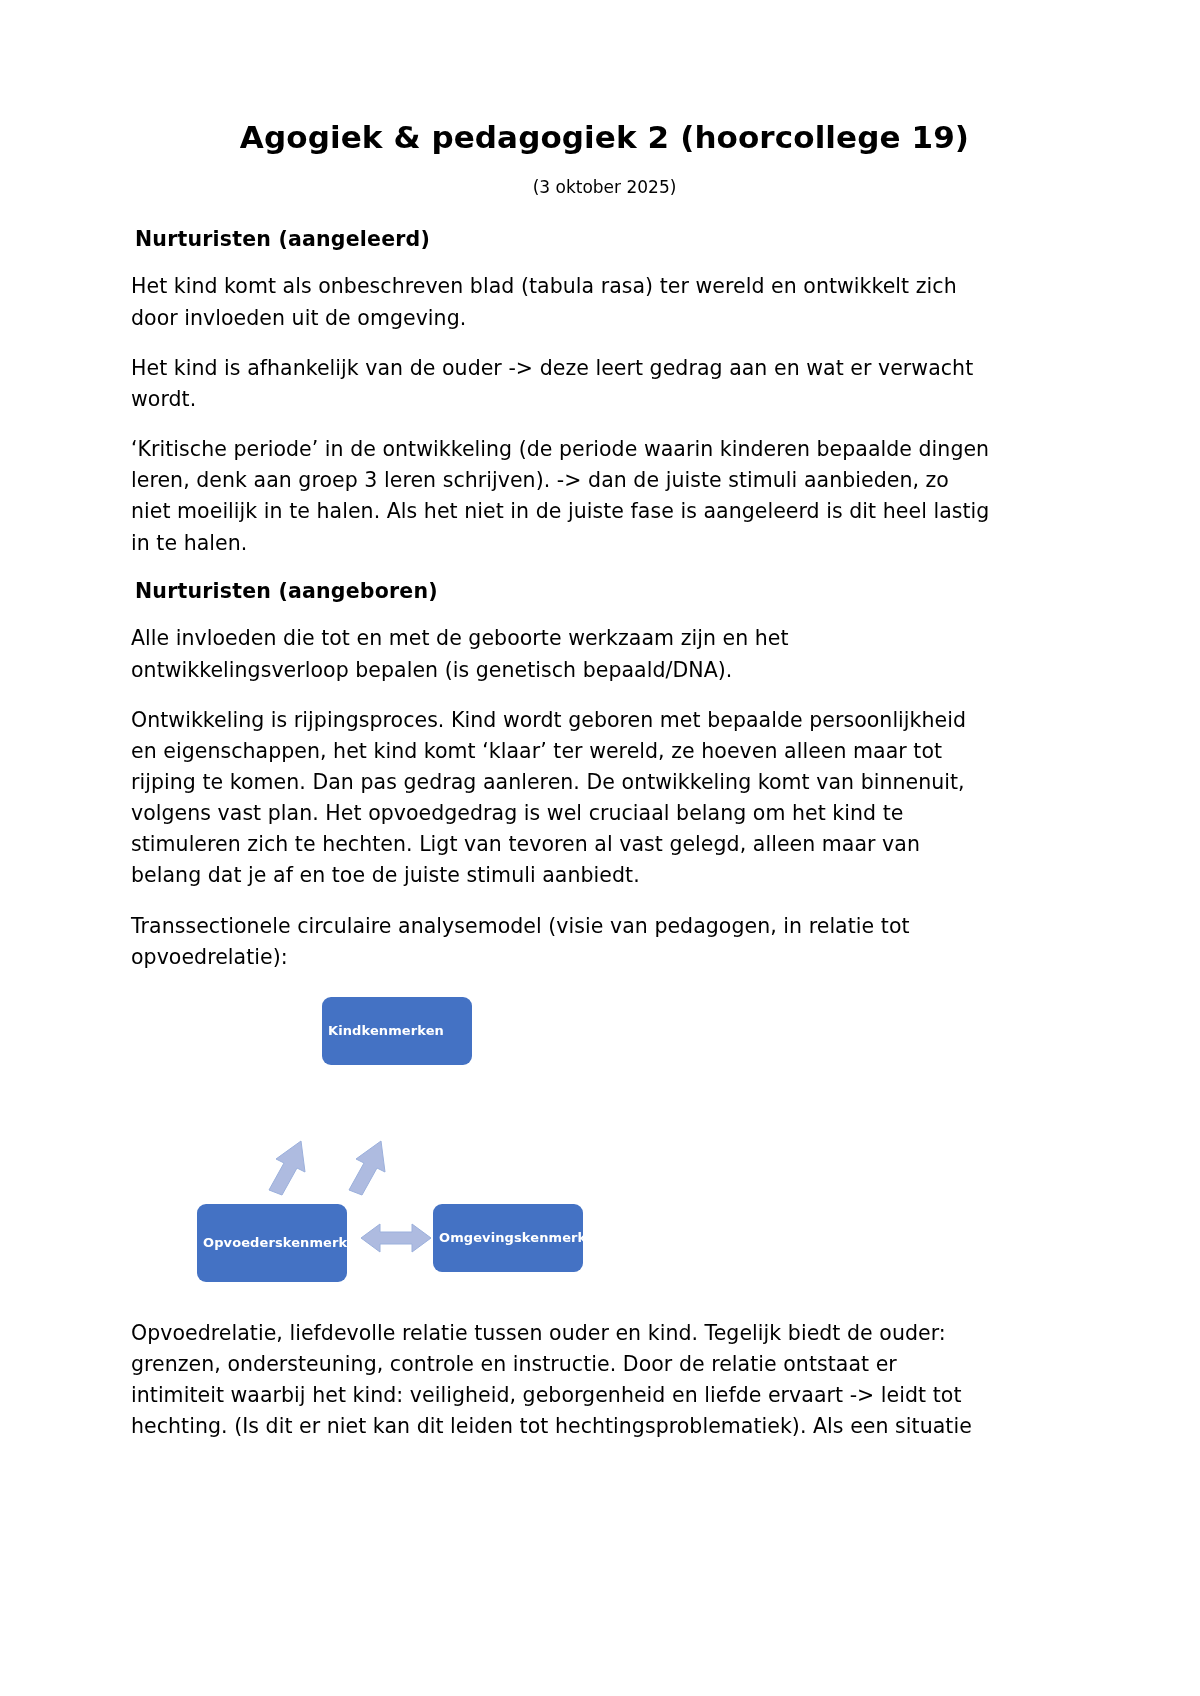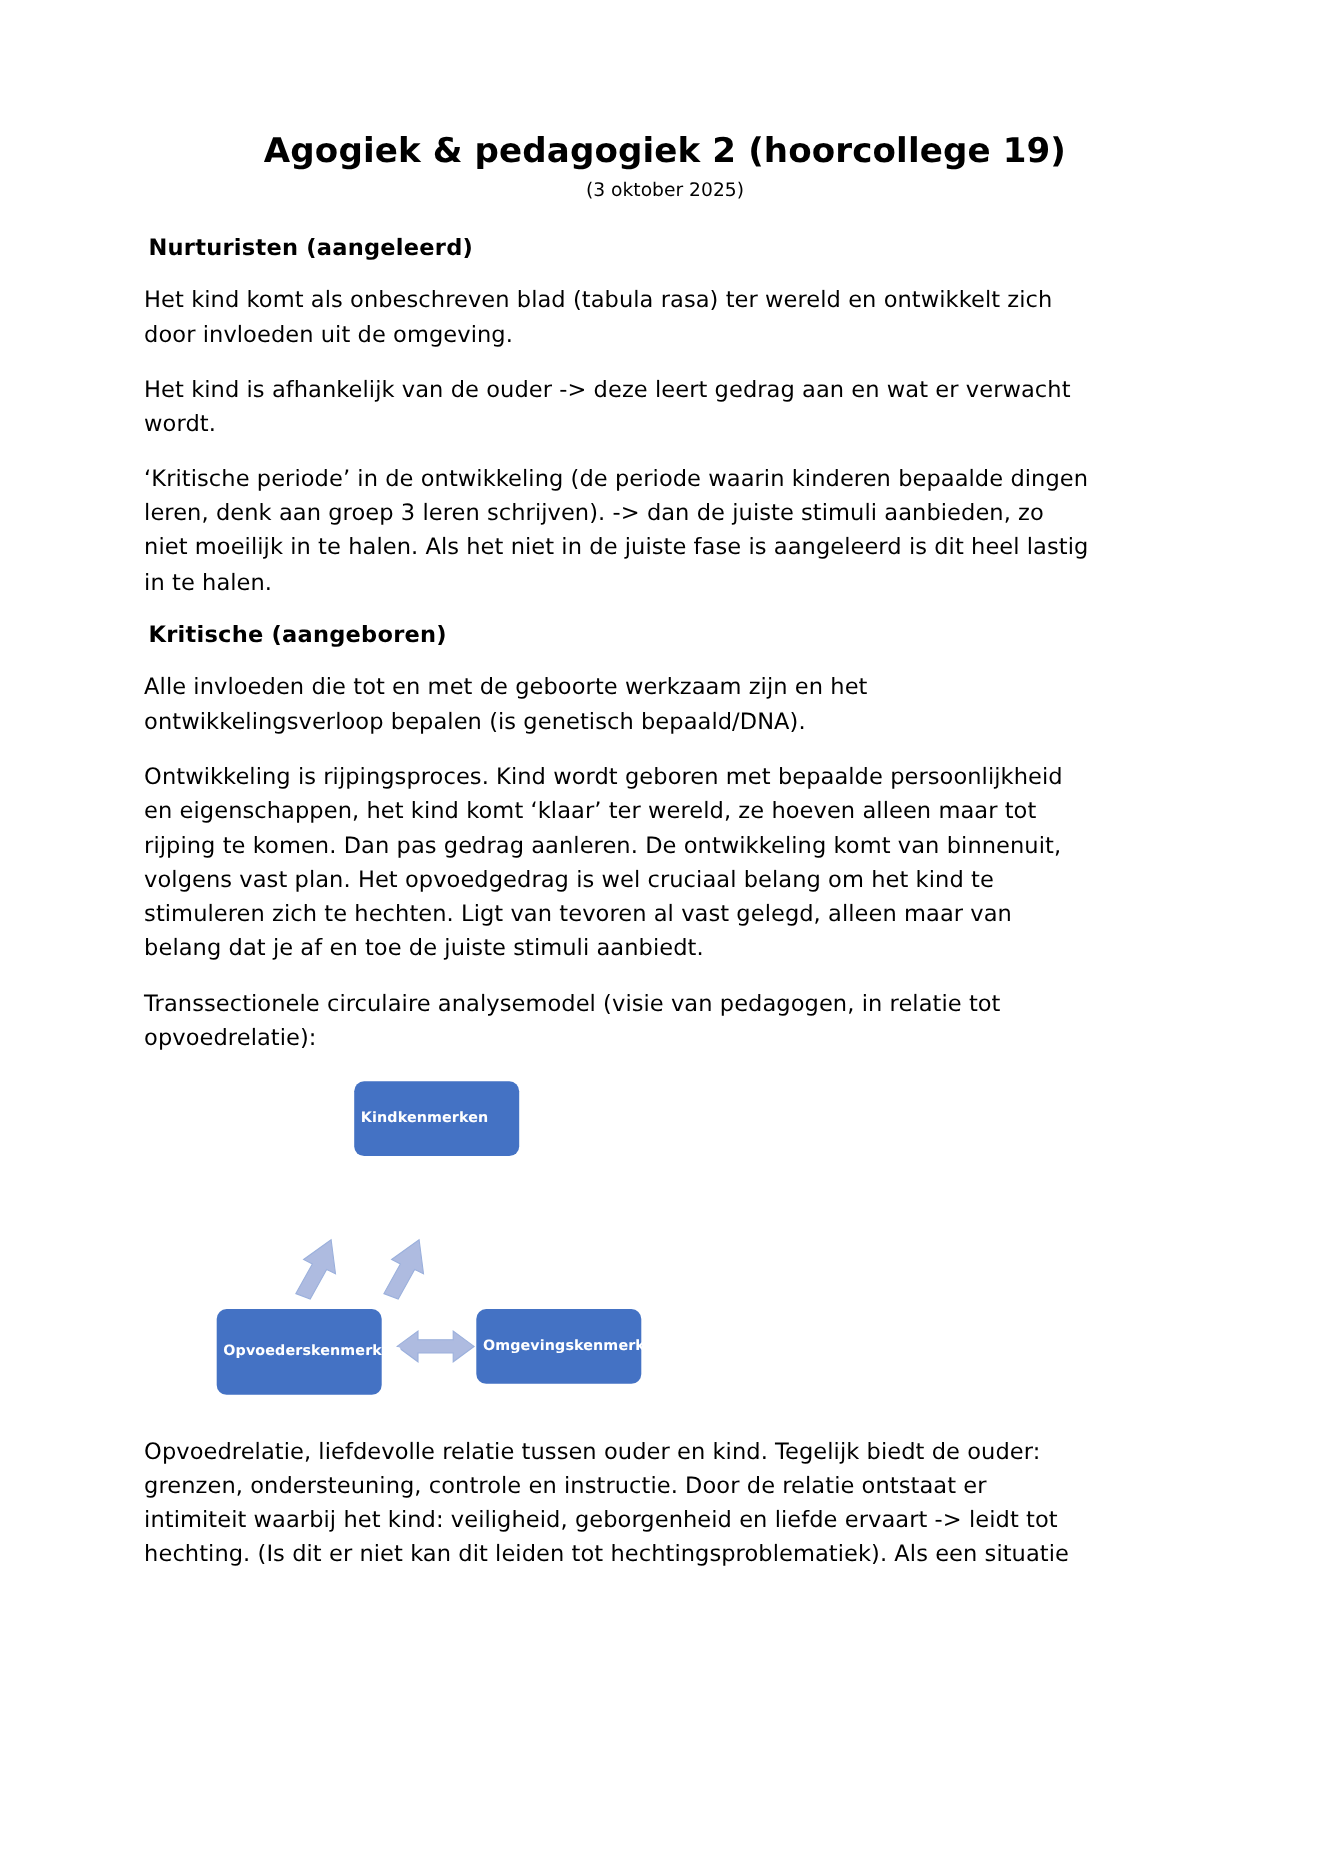--- a/index.html
+++ b/index.html
@@ -23,21 +23,21 @@
     padding: 118px 122px 40px 131px;
     background: #ffffff;
     position: relative;
   }
 
   .doc-title {
     font-size: 31px;
     font-weight: bold;
     text-align: center;
     letter-spacing: 0.1px;
-    margin: 0 0 4px 0;
+    margin: 0 0 18px 0;
     line-height: 1.28;
   }
 
   .doc-subtitle {
     font-size: 17px;
     font-weight: normal;
     text-align: center;
     margin: 0 0 28px 0;
     line-height: 1.3;
   }
@@ -125,21 +125,21 @@
   <h2 class="section-heading">Nurturisten (aangeleerd)</h2>
 
   <p class="body-text">Het kind komt als onbeschreven blad (tabula rasa) ter wereld en ontwikkelt zich door invloeden uit de omgeving.</p>
 
   <p class="body-text">Het kind is afhankelijk van de ouder -&gt; deze leert gedrag aan en wat er verwacht wordt.</p>
 
 
   <p class="body-text">‘Kritische periode’ in de ontwikkeling (de periode waarin kinderen bepaalde dingen leren, denk aan groep 3 leren schrijven). -&gt; dan de juiste stimuli aanbieden, zo niet moeilijk in te halen. Als het niet in de juiste fase is aangeleerd is dit heel lastig in te halen.</p>
 
 
-  <h2 class="section-heading">Kritische (aangeboren)</h2>
+  <h2 class="section-heading">Nurturisten (aangeboren)</h2>
 
   <p class="body-text">Alle invloeden die tot en met de geboorte werkzaam zijn en het ontwikkelingsverloop bepalen (is genetisch bepaald/DNA).</p>
 
   <p class="body-text">Ontwikkeling is rijpingsproces. Kind wordt geboren met bepaalde persoonlijkheid en eigenschappen, het kind komt ‘klaar’ ter wereld, ze hoeven alleen maar tot rijping te komen. Dan pas gedrag aanleren. De ontwikkeling komt van binnenuit, volgens vast plan. Het opvoedgedrag is wel cruciaal belang om het kind te stimuleren zich te hechten. Ligt van tevoren al vast gelegd, alleen maar van belang dat je af en toe de juiste stimuli aanbiedt.</p>
 
   <p class="body-text">Transsectionele circulaire analysemodel (visie van pedagogen, in relatie tot opvoedrelatie):</p>
 
   <div class="diagram">
 
     <svg class="arrow-svg" viewBox="0 0 540 300">

